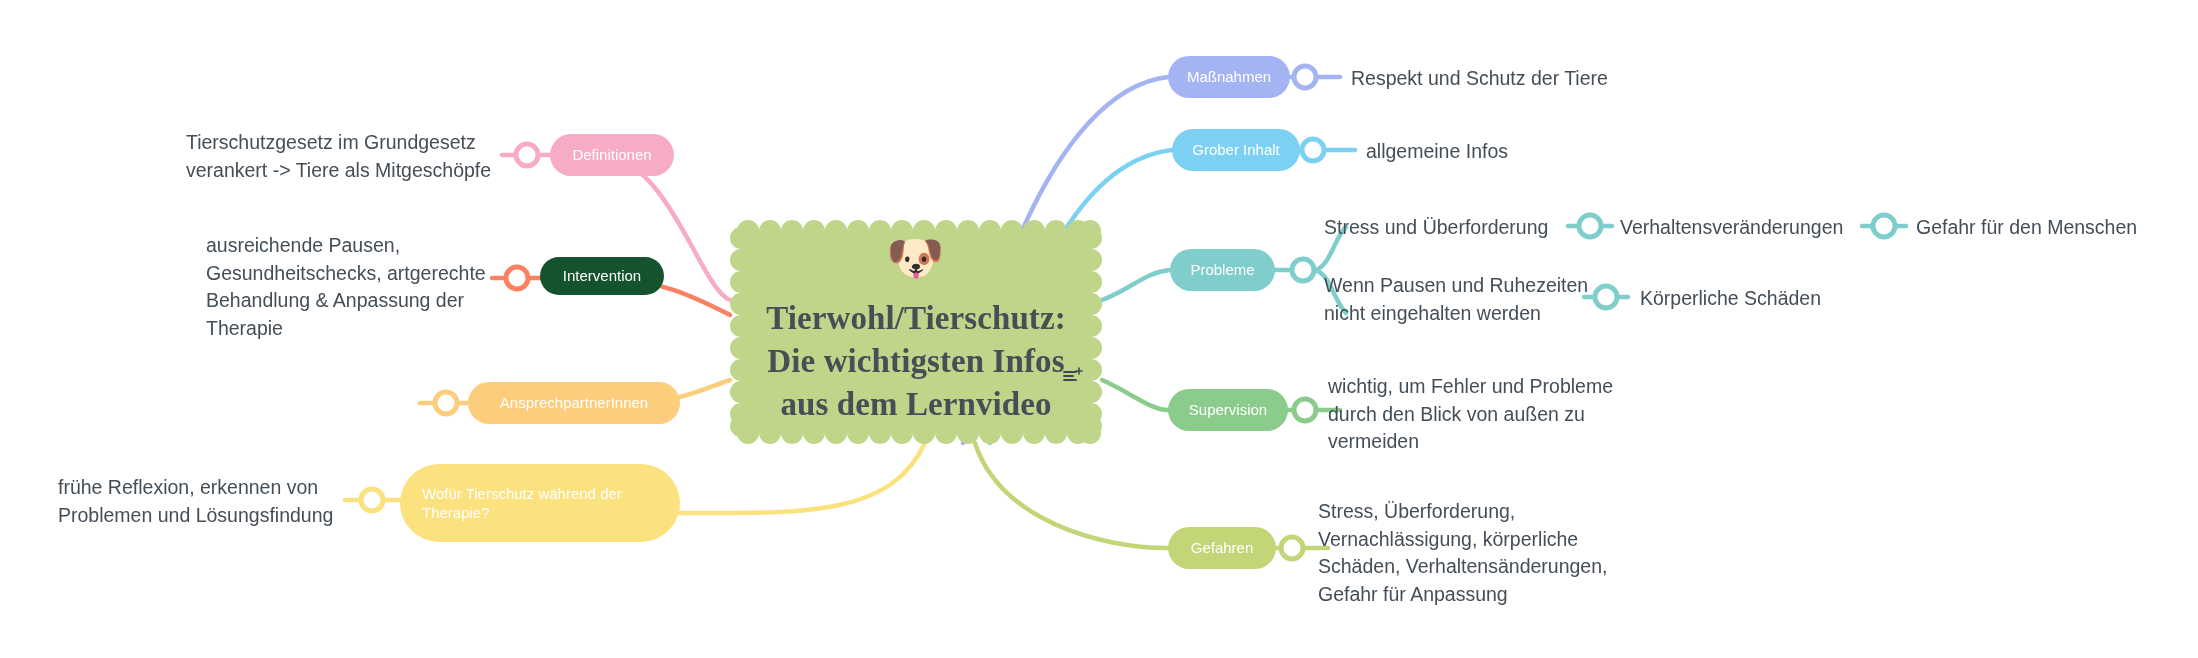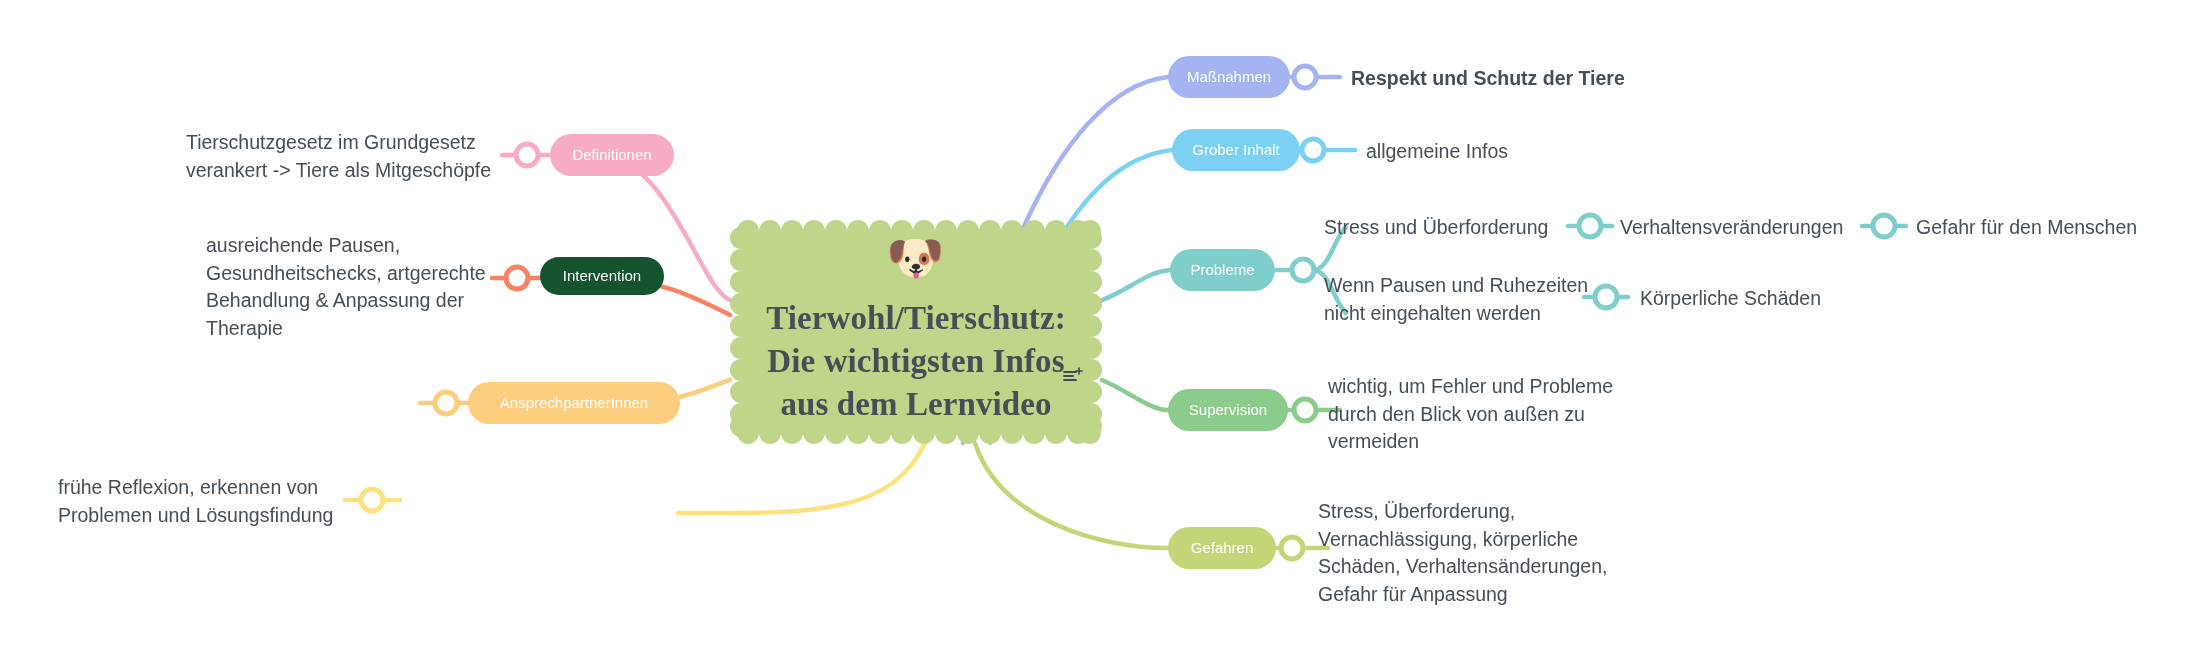--- a/index.html
+++ b/index.html
@@ -279,22 +279,25 @@
   </div>
 
   <div class="pill" style="left:540px; top:257px; width:124px; height:38px; background:#14532d;">
     <span>Intervention</span>
   </div>
 
   <div class="pill" style="left:468px; top:382px; width:212px; height:42px; background:#fccd7c;">
     <span>AnsprechpartnerInnen</span>
   </div>
 
-
-  <div class="leaf right" style="left:1351px; top:65px; width:300px;font-weight:bold;">Respekt und Schutz der Tiere</div>
+  <div class="pill wrap" style="left:400px; top:464px; width:280px; height:78px; background:#fbe27f; padding:12px 22px; color:#ffffff;">
+    <span>Wofür Tierschutz während der Therapie?</span>
+  </div>
+
+  <div class="leaf right" style="left:1351px; top:65px; width:300px;">Respekt und Schutz der Tiere</div>
 
   <div class="leaf right" style="left:1366px; top:138px; width:260px;">allgemeine Infos</div>
 
   <div class="leaf right" style="left:1324px; top:214px; width:250px;">Stress und Überforderung</div>
 
   <div class="leaf right" style="left:1620px; top:214px; width:250px;">Verhaltensveränderungen</div>
 
   <div class="leaf right" style="left:1916px; top:214px; width:280px;">Gefahr für den Menschen</div>
 
   <div class="leaf right" style="left:1324px; top:272px; width:275px;">Wenn Pausen und Ruhezeiten

